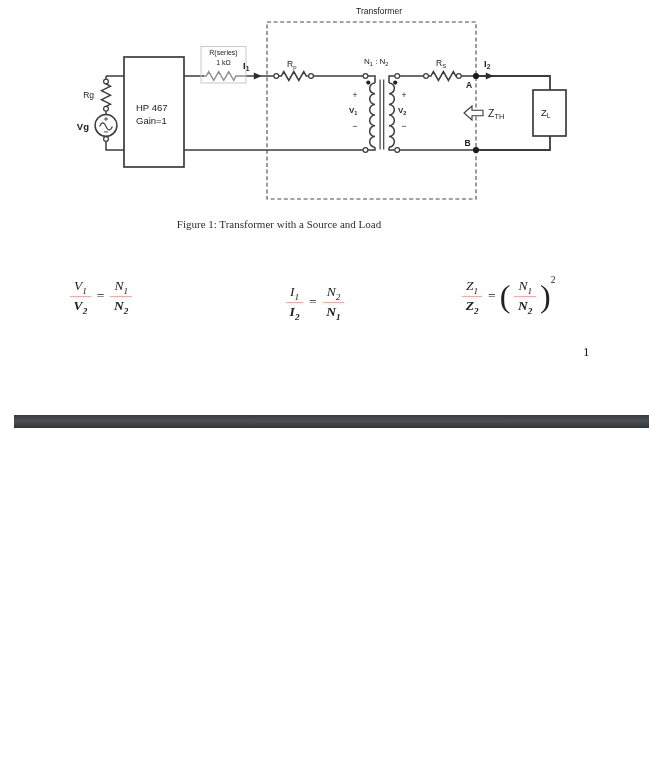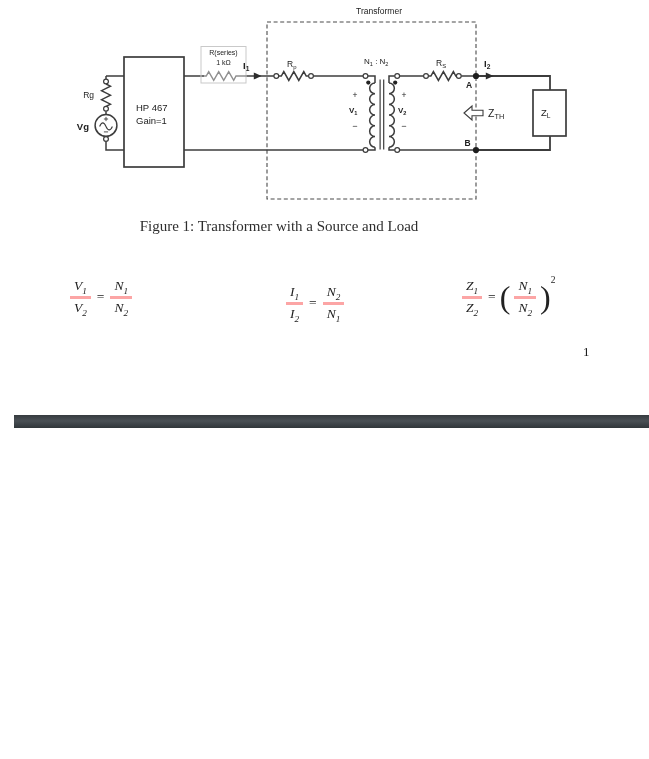--- a/index.html
+++ b/index.html
@@ -3,28 +3,28 @@
 <meta charset="utf-8">
 <style>
   html,body{margin:0;padding:0;}
   #screen{position:relative;width:649px;height:759px;background:#fff;overflow:hidden;
           font-family:"Liberation Serif",serif;color:#1a1a1a;margin-left:14px;}
   .page{position:absolute;left:0;width:649px;background:#fff;}
   .page1{top:0;height:415px;}
   .page2{top:428px;height:331px;}
   .separator{position:absolute;left:0;top:415px;width:649px;height:13px;}
   .abs{position:absolute;}
-  .caption{left:100px;top:218px;width:330px;text-align:center;font-size:15px;color:#2e2e2e;}
+  .caption{left:100px;top:218px;width:330px;text-align:center;font-size:11px;color:#2e2e2e;}
   .intro{left:58px;top:250px;width:580px;font-size:13.5px;}
   .pageno{left:569px;top:344px;font-size:13px;}
   .equation{position:absolute;display:flex;align-items:center;gap:6px;
             font-family:"Liberation Serif",serif;font-style:italic;font-size:13.5px;color:#222;}
   .eq-frac{display:inline-block;text-align:center;}
-  .eq-num{display:block;border-bottom:3px solid #fca5a5;padding:0 4px 1.5px;}
-  .eq-den{display:block;padding-top:1.5px;}
+  .eq-num{display:block;border-bottom:1px solid #fca5a5;padding:0 4px 1.5px;}
+  .eq-den{display:block;padding-top:1.5px;font-weight:bold;}
   .eq-sign{font-style:normal;}
   .paren{font-style:normal;font-size:32px;line-height:34px;font-weight:300;margin:0 -2px;}
   .exp{font-style:normal;font-size:9.5px;align-self:flex-start;margin:-3px 0 0 -4px;}
   sub{font-size:68%;line-height:0;}
   svg text{fill:#222;font-family:"Liberation Sans",sans-serif;}
 </style>
 </head>
 <body>
 
 <div id="screen">

